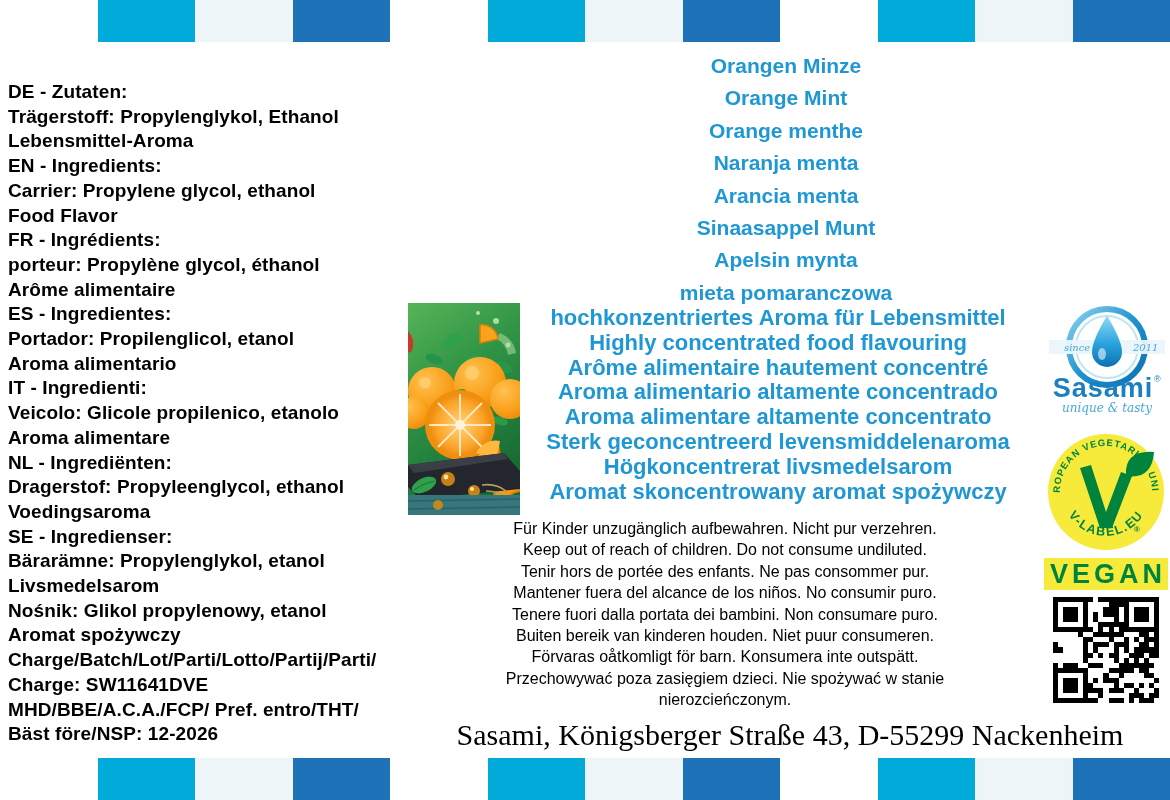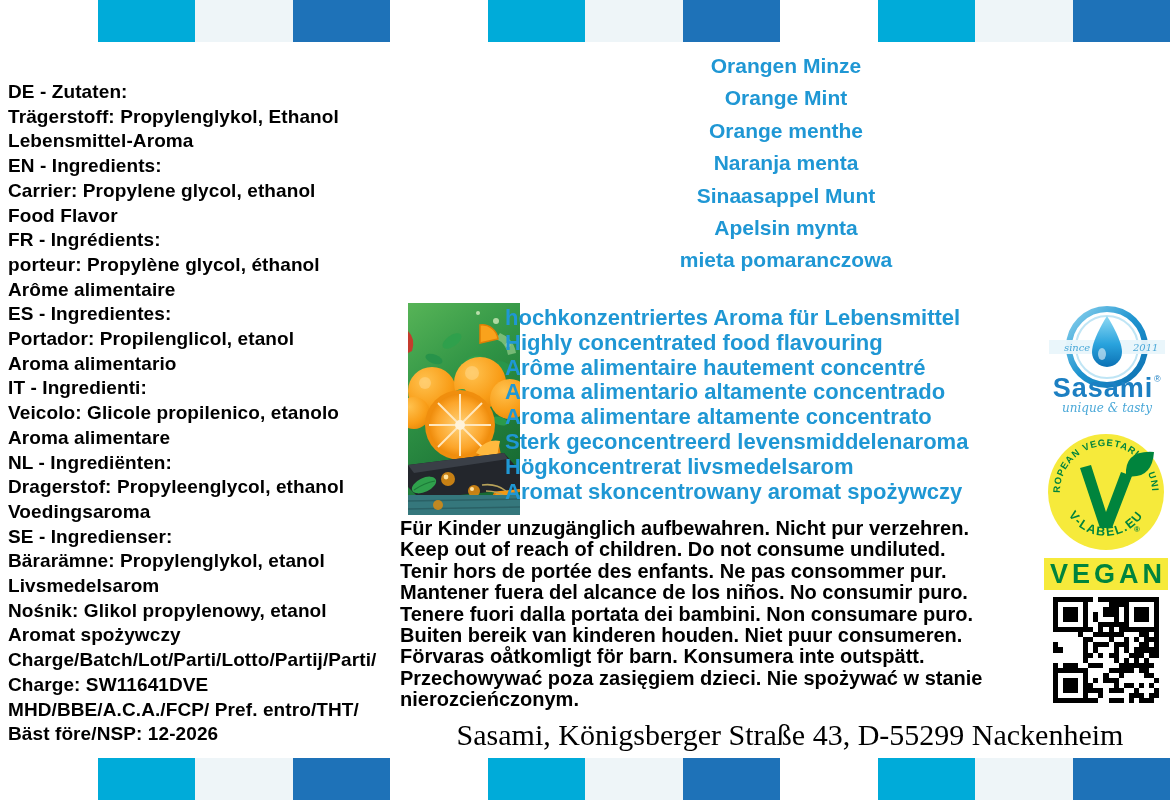--- a/index.html
+++ b/index.html
@@ -21,30 +21,30 @@
   }
 
   
   .product-names{
     position:absolute;left:520px;top:50px;width:532px;text-align:center;
     color:#1f97d4;font-weight:bold;font-size:21px;line-height:32.4px;
   }
 
   
   .concentrated{
-    position:absolute;left:505px;top:306px;width:546px;
+    position:absolute;left:505px;top:306px;width:546px;text-align:center;
     color:#1f97d4;font-weight:bold;font-size:22px;line-height:24.8px;
     white-space:nowrap;
   }
   .concentrated .line{white-space:nowrap;}
 
   
   .warning{
-    position:absolute;left:400px;top:518px;width:650px;text-align:left;
-    color:#000;font-weight:bold;font-size:20px;line-height:21.4px;
+    position:absolute;left:400px;top:518px;width:650px;text-align:center;
+    color:#000;font-weight:normal;font-size:16px;line-height:21.4px;
     white-space:nowrap;
   }
 
   
   .address{
     position:absolute;left:410px;top:718px;width:760px;text-align:center;
     font-family:Liberation Serif, serif;font-size:30px;color:#000;
   }
 
   
@@ -116,20 +116,21 @@
     <div class="line">Charge: SW11641DVE</div>
     <div class="line">MHD/BBE/A.C.A./FCP/ Pref. entro/THT/</div>
     <div class="line">Bäst före/NSP: 12-2026</div>
   </div>
 
 <div class="product-names">
     <div class="line">Orangen Minze</div>
     <div class="line">Orange Mint</div>
     <div class="line">Orange menthe</div>
     <div class="line">Naranja menta</div>
+    <div class="line">Arancia menta</div>
     <div class="line">Sinaasappel Munt</div>
     <div class="line">Apelsin mynta</div>
     <div class="line">mieta pomaranczowa</div>
   </div>
 
 <svg class="photo" viewBox="0 0 112 212" aria-hidden="true">
   <defs>
     <linearGradient id="bgG" x1="0" y1="0" x2="0.4" y2="1">
       <stop offset="0" stop-color="#57b457"></stop>
       <stop offset="0.45" stop-color="#2f9345"></stop>

